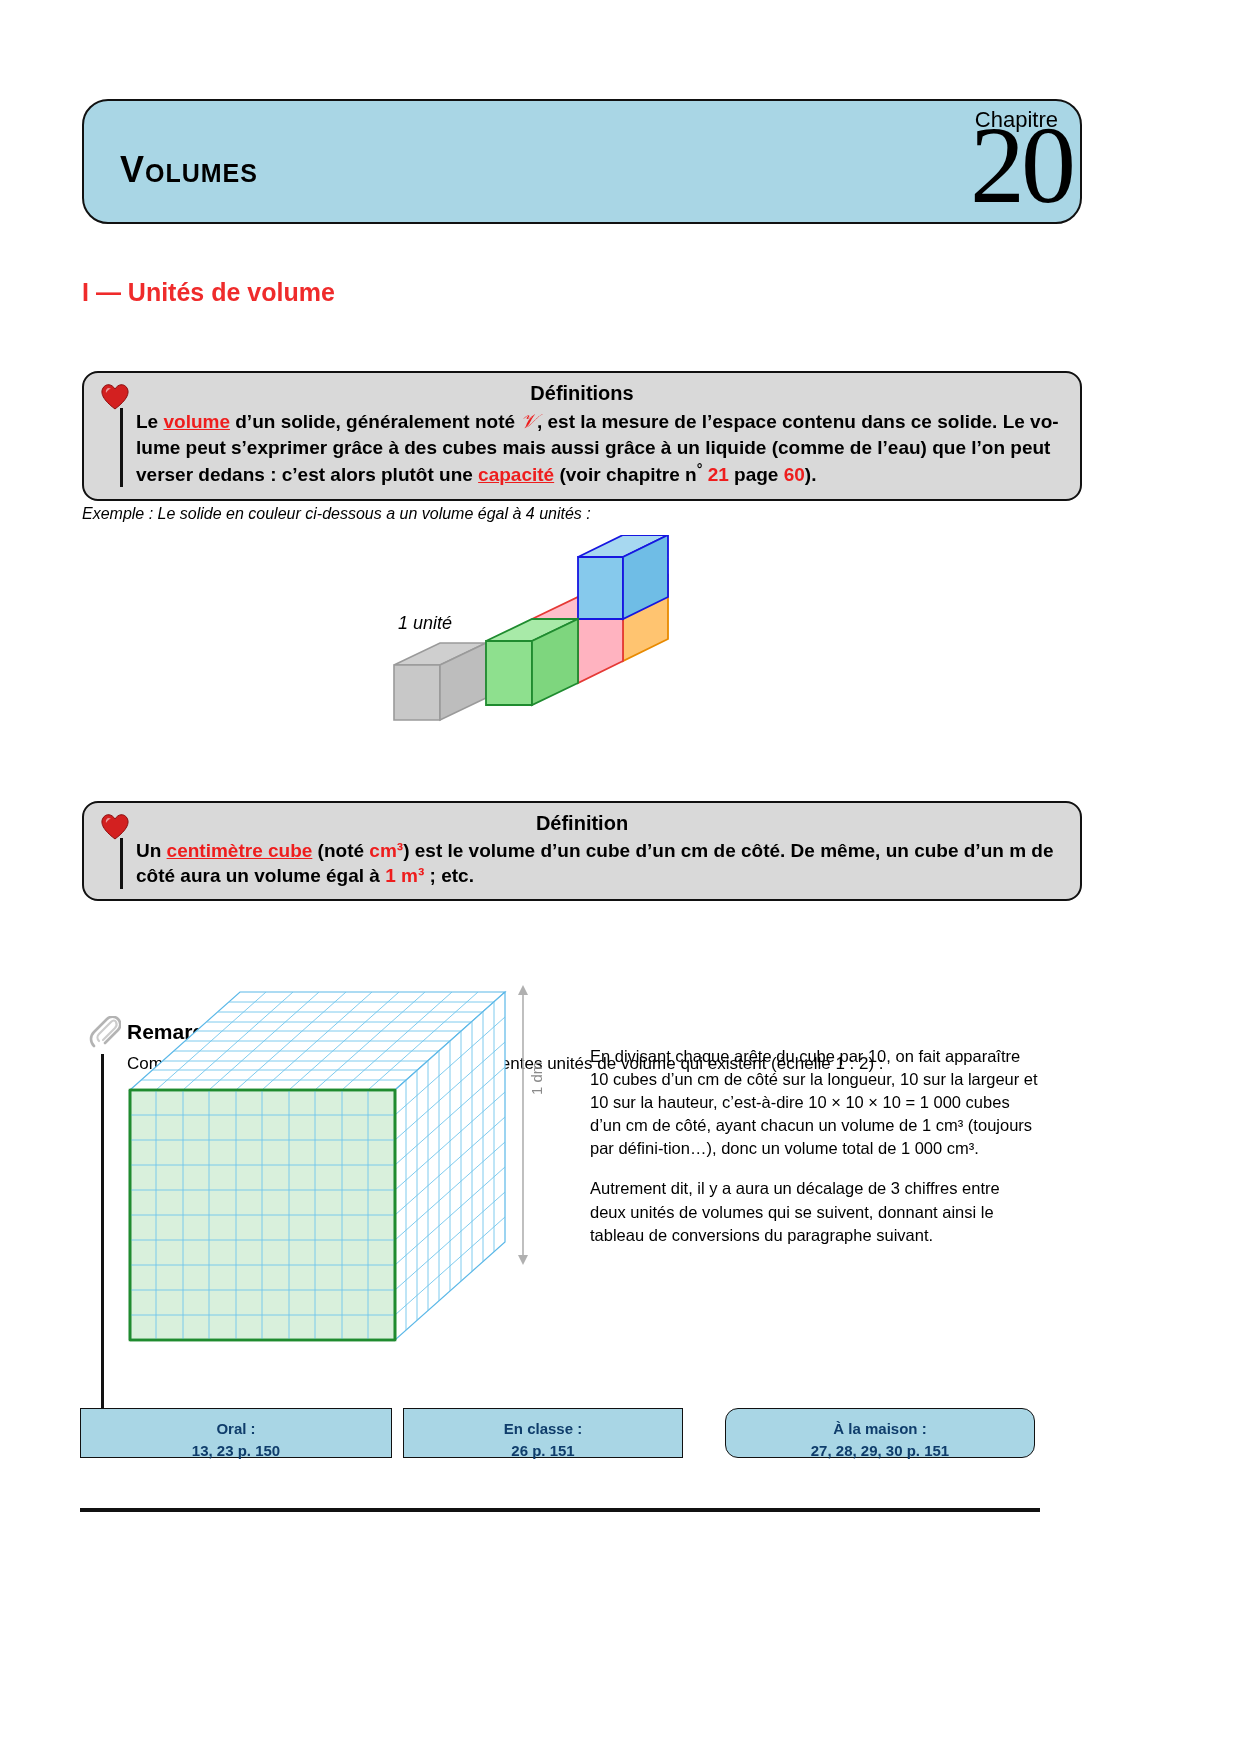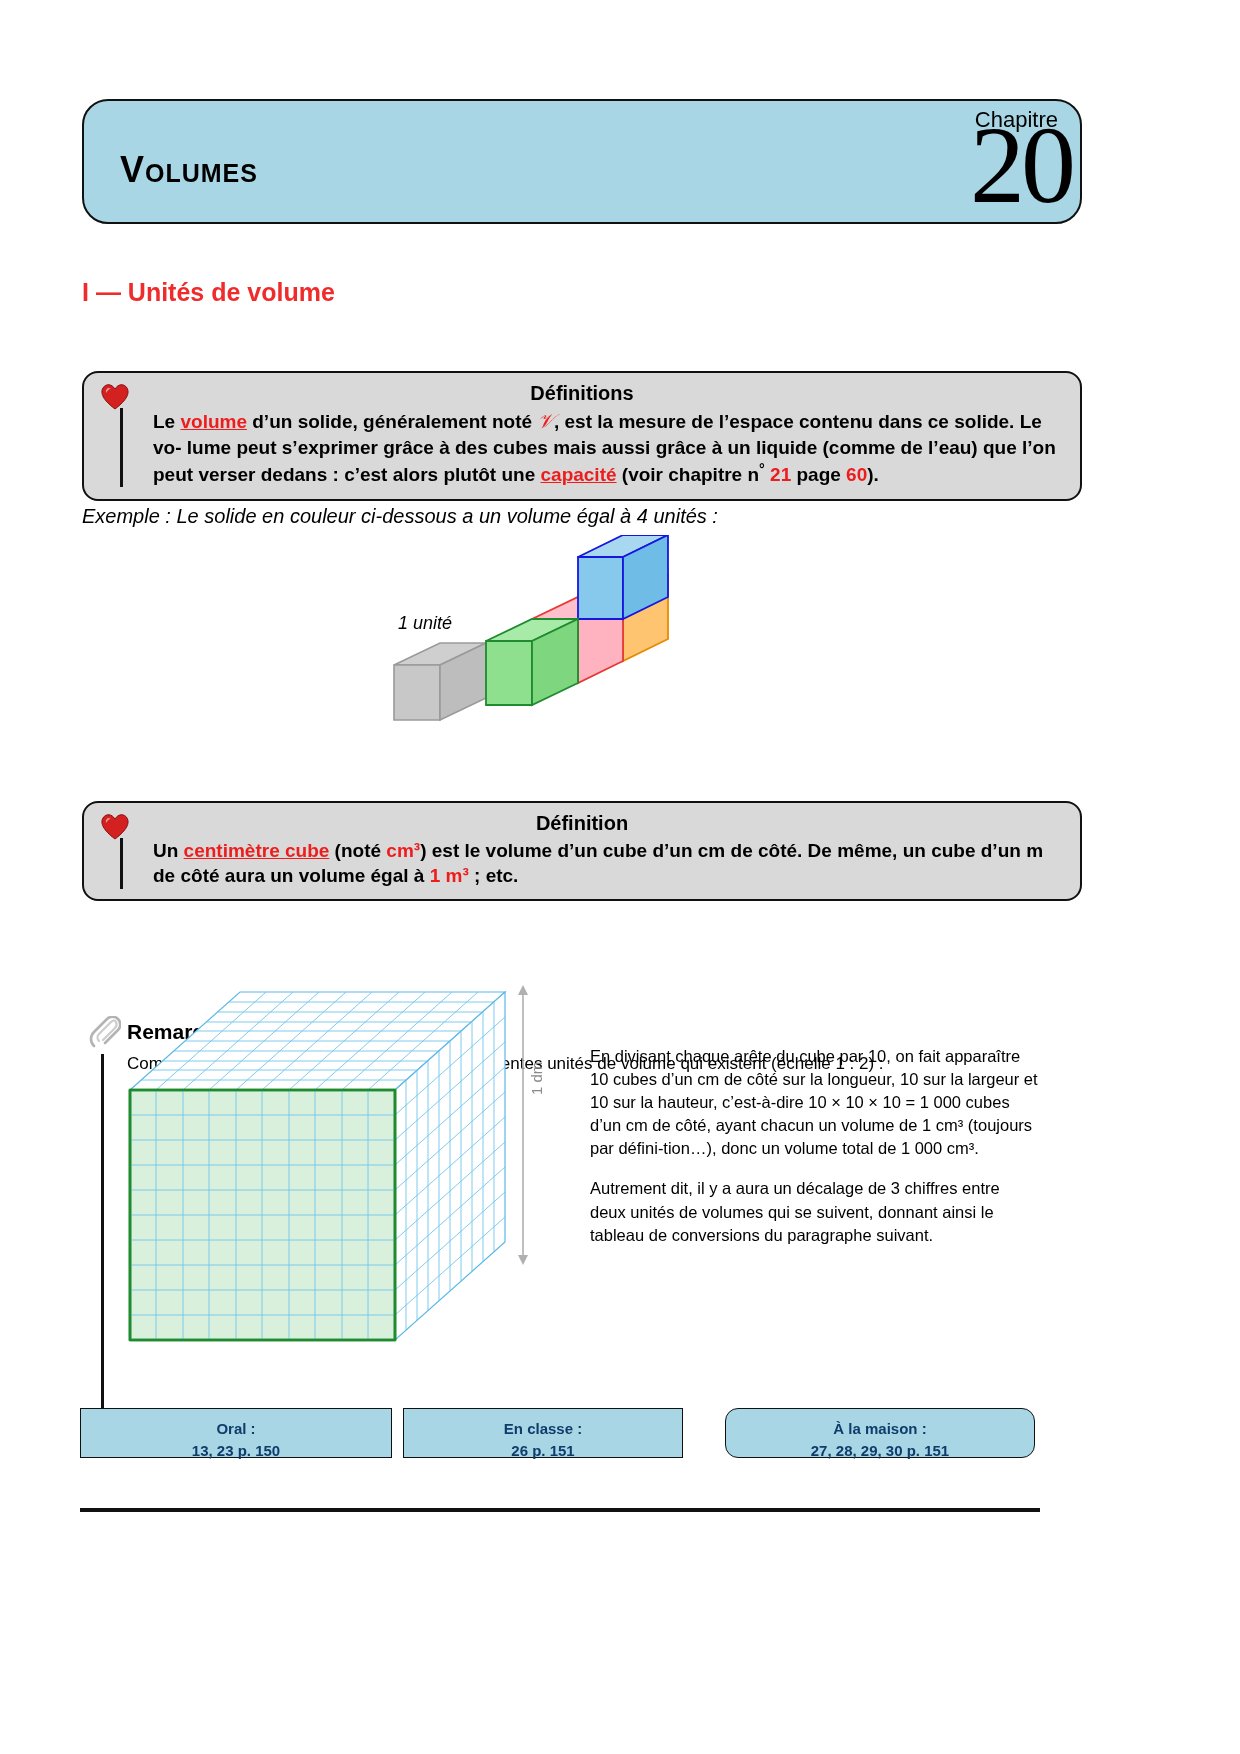--- a/index.html
+++ b/index.html
@@ -58,34 +58,34 @@
     position:absolute; left:14px; top:8px;
     width:34px; height:30px;
   }
   .defbox-title {
     text-align:center; font-weight:bold; font-size:20px;
     padding-top:9px;
   }
   .defbox-body {
     margin:3px 14px 10px 36px;
     border-left:3px solid #111;
-    padding-left:30px;
+    padding-left:13px;
     font-weight:bold; font-size:19px; line-height:1.33;
   }
   .red { color:#ee1d1d; }
   .red-u { color:#ee1d1d; text-decoration:underline; }
   .script-v {
     color:#ee1d1d; font-family:"Liberation Serif", serif;
     font-style:italic; font-weight:normal; font-size:20px;
   }
 
   
   .example-line {
     position:absolute; left:82px; top:505px;
-    font-size:20px; font-style:italic;
+    font-size:16px; font-style:italic;
     font-family:"Liberation Sans", sans-serif;
   }
 
   
   .remarque-wrap { position:absolute; left:95px; top:1020px; width:960px; }
   .remarque-title {
     position:absolute; left:32px; top:0;
     font-size:21px; font-weight:bold;
   }
   .clip-icon { position:absolute; left:-8px; top:-4px; width:34px; height:34px; }

